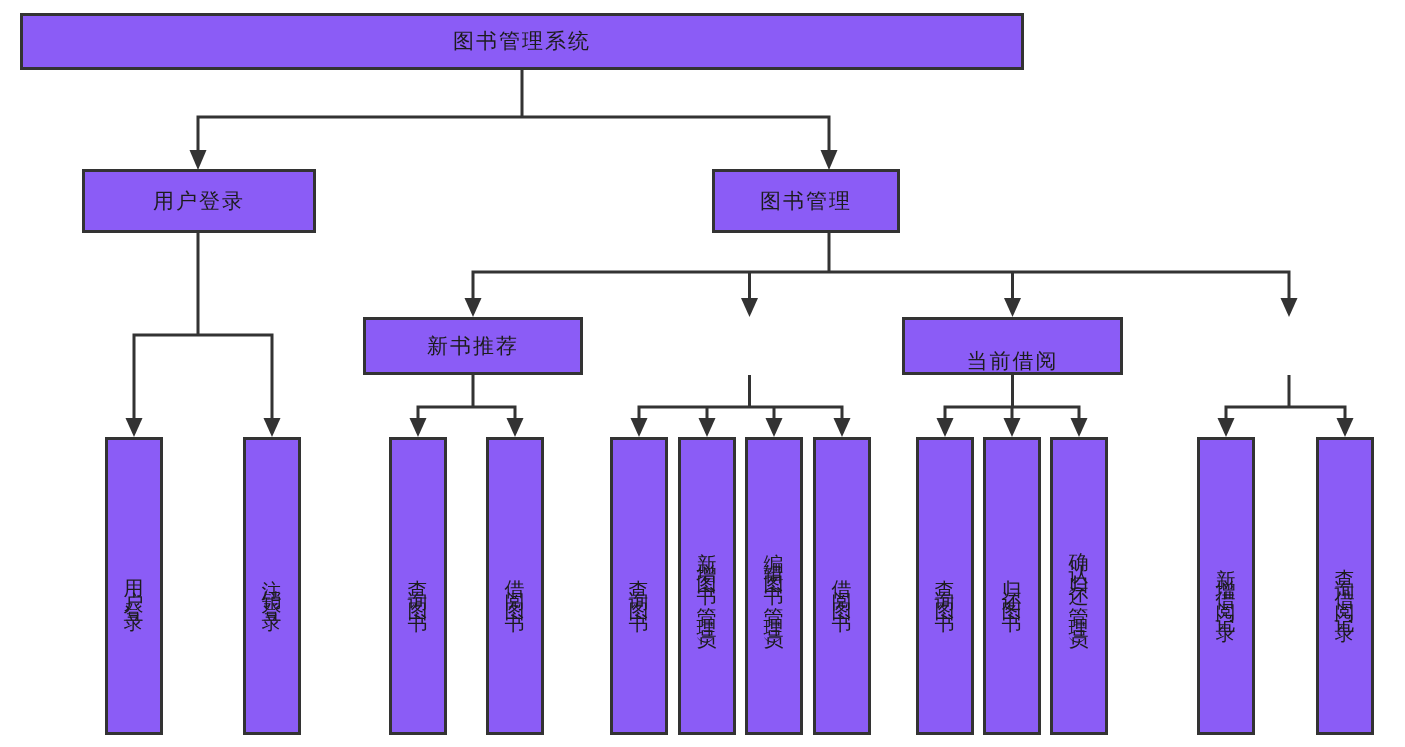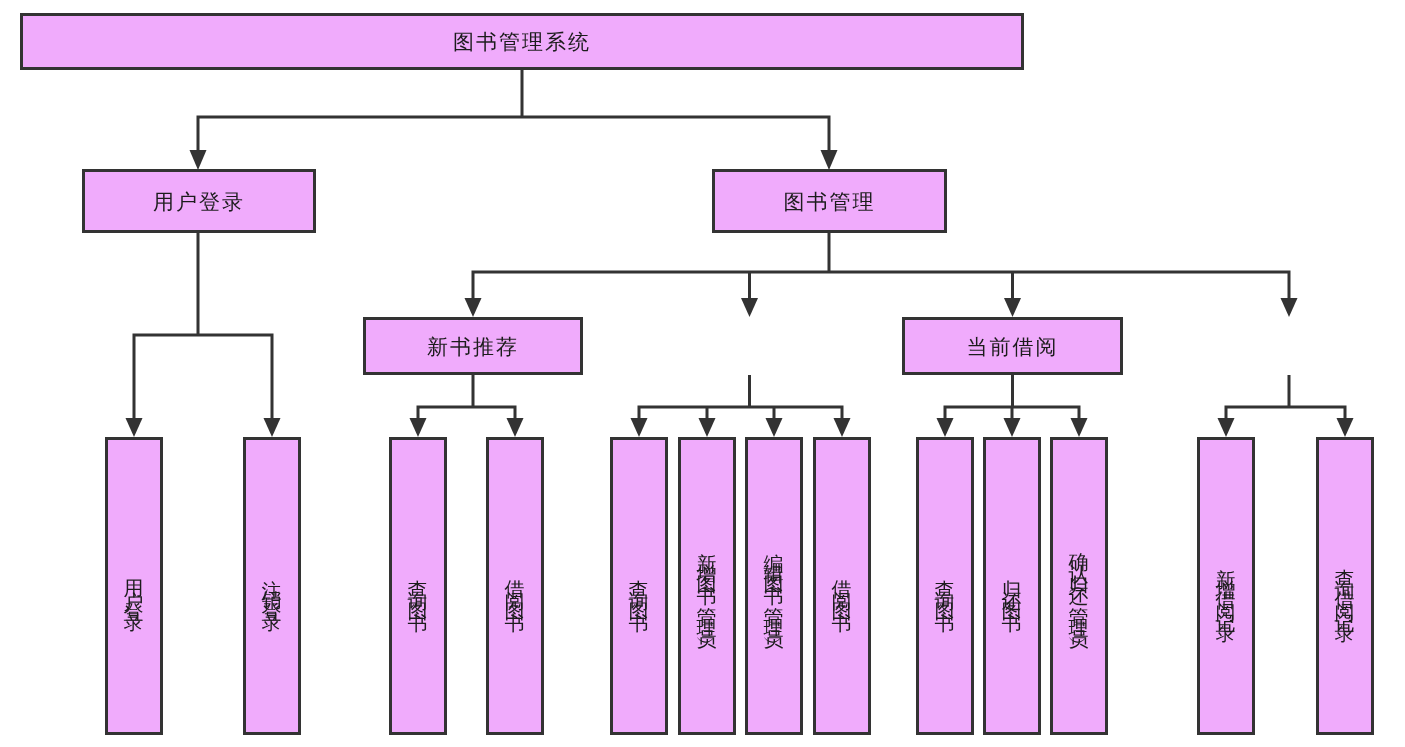--- a/index.html
+++ b/index.html
@@ -19,50 +19,51 @@
     position: absolute;
     left: 0;
     top: 0;
     width: 1405px;
     height: 747px;
     pointer-events: none;
   }
   .box {
     position: absolute;
     box-sizing: border-box;
-    background: #f0abfc;
+    background: #8b5cf6;
     border: 3px solid #333333;
     color: #1c1c1c;
     display: flex;
     align-items: center;
     justify-content: center;
     text-align: center;
+    font-family: Liberation Serif, serif;
   }
   .hbox {
     font-size: 21px;
     letter-spacing: 2px;
     line-height: 1;
   }
   .vbox {
     font-size: 20px;
   }
   .vbox .vtext {
     writing-mode: vertical-rl;
     text-orientation: mixed;
     letter-spacing: 11px;
     line-height: 1;
     white-space: nowrap;
   }
   
   #n-root            { left: 20px;   top: 13px;  width: 1004px; height: 57px; }
   #n-user-login      { left: 82px;   top: 169px; width: 234px;  height: 64px; }
-  #n-book-mgmt       { left: 712px;  top: 169px; width: 235px;  height: 64px; }
+  #n-book-mgmt       { left: 712px;  top: 169px; width: 188px;  height: 64px; }
   #n-new-book        { left: 363px;  top: 317px; width: 220px;  height: 58px; }
   #n-book-borrow     { left: 639px;  top: 317px; width: 221px;  height: 58px; }
-  #n-current-borrow  { left: 902px;  top: 317px; width: 221px;  height: 58px; }
+  #n-current-borrow  { left: 902px;  top: 317px; width: 221px;  height: 58px; align-items: flex-end; }
   #n-borrow-record   { left: 1179px; top: 317px; width: 220px;  height: 58px; }
   .leaf              { top: 437px; width: 58px; height: 298px; }
   #l-ul-1 { left: 105px; }
   #l-ul-2 { left: 243px; }
   #l-nb-1 { left: 389px; }
   #l-nb-2 { left: 486px; }
   #l-bb-1 { left: 610px; }
   #l-bb-2 { left: 678px; }
   #l-bb-3 { left: 745px; }
   #l-bb-4 { left: 813px; }

